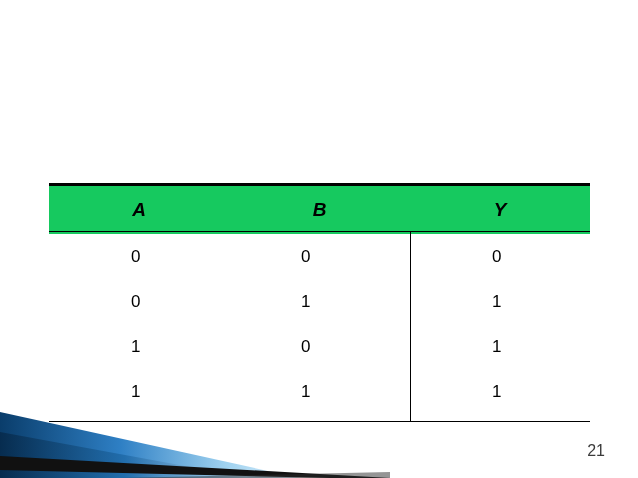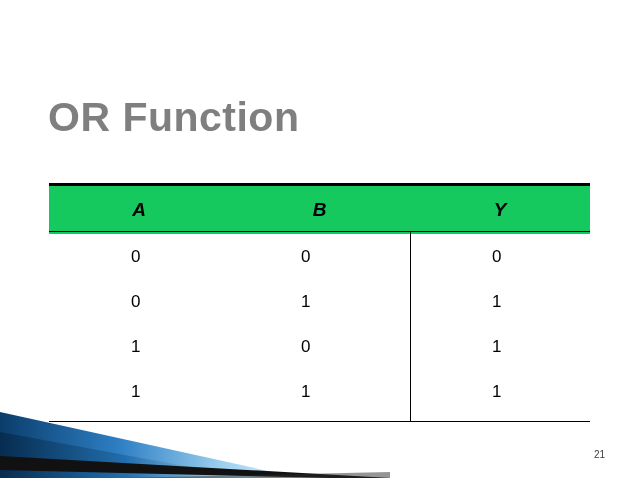--- a/index.html
+++ b/index.html
@@ -104,31 +104,30 @@
     bottom: 0;
     width: 390px;
     height: 80px;
     pointer-events: none;
   }
   
   .page-num {
     position: absolute;
     right: 33px;
     bottom: 18px;
-    font-size: 10px;
+    font-size: 16px;
     color: #3b3b3b;
     margin-left: 20px;
   }
 </style>
 </head>
 <body>
 
 <div class="slide">
 
-  <div class="slide-title">OR Function</div>
 
   <table class="truth-table">
     <tbody>
         <tr class="hdr-row">
       <td style="width:180px">A</td>
       <td style="width:181px">B</td>
       <td style="width:180px">Y</td>
     </tr>
     <tr class="body-row">
       <td class="col-a">0</td>

